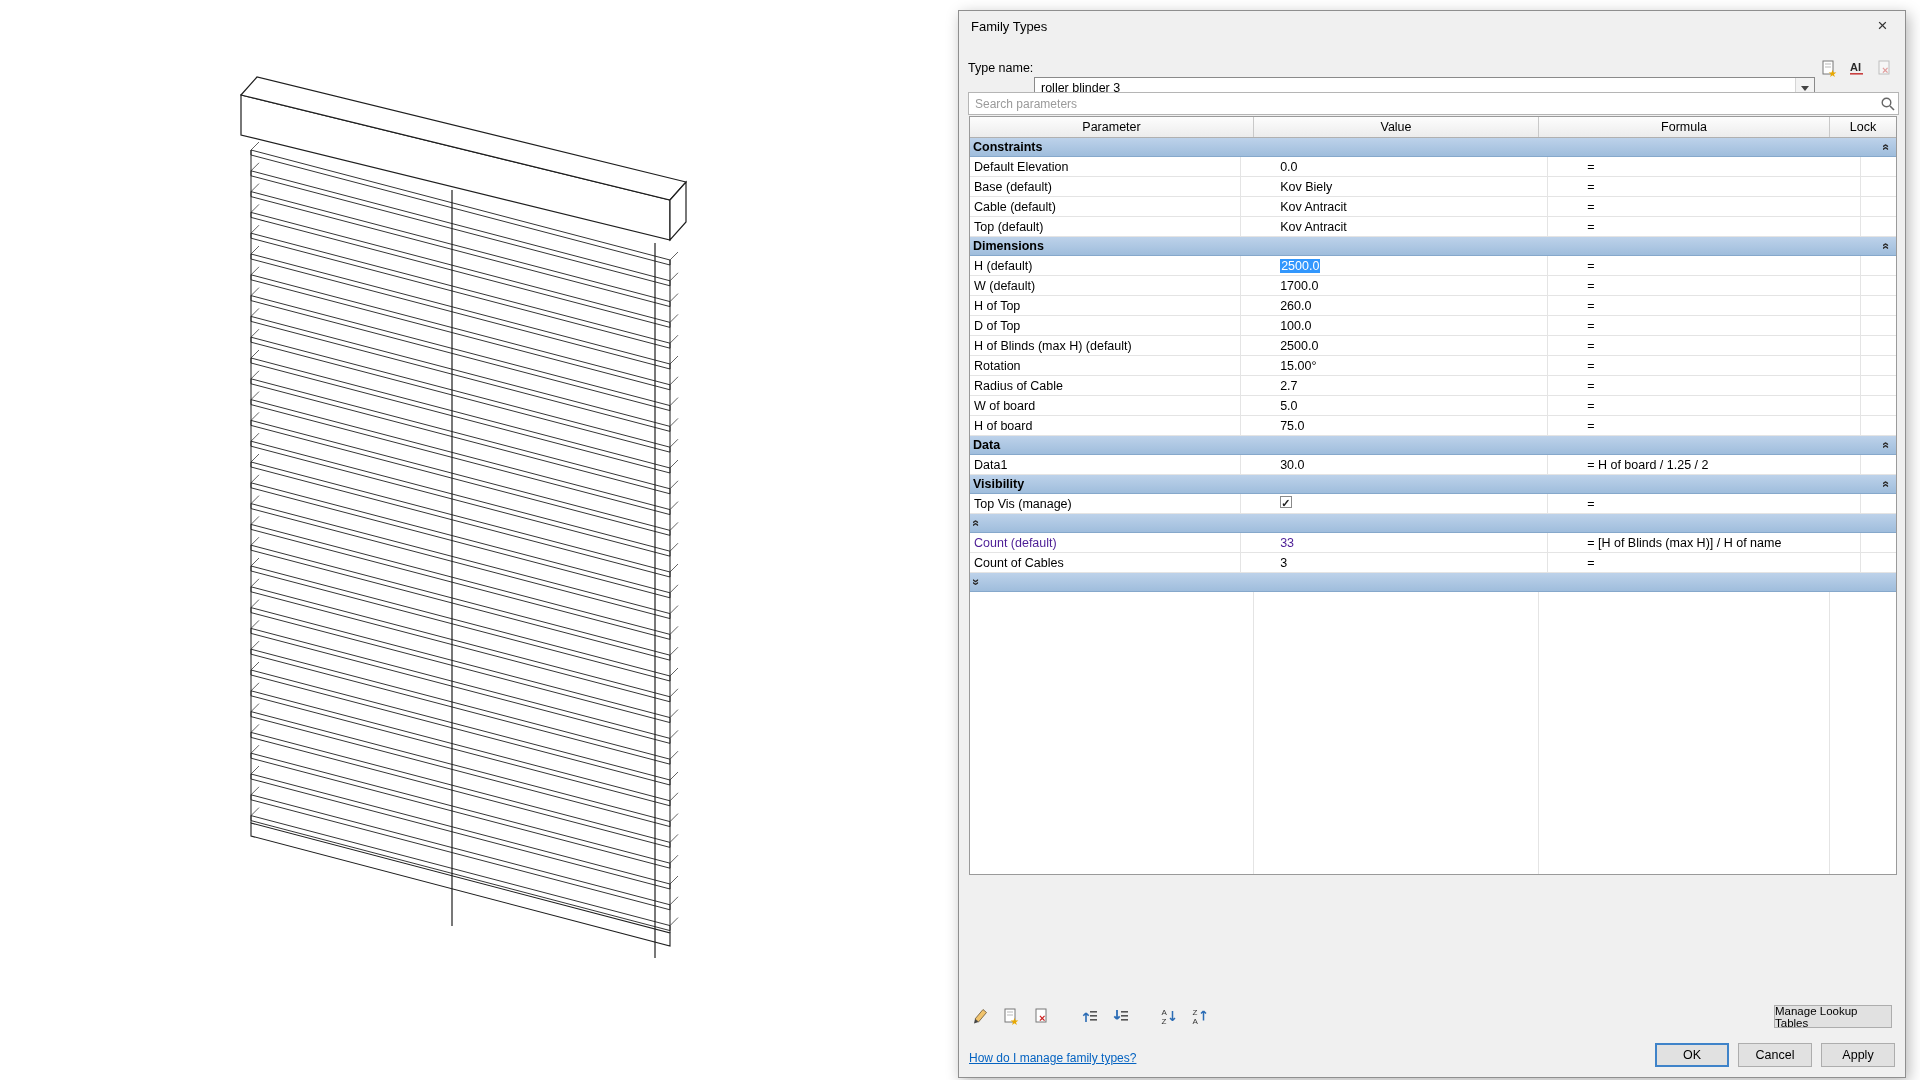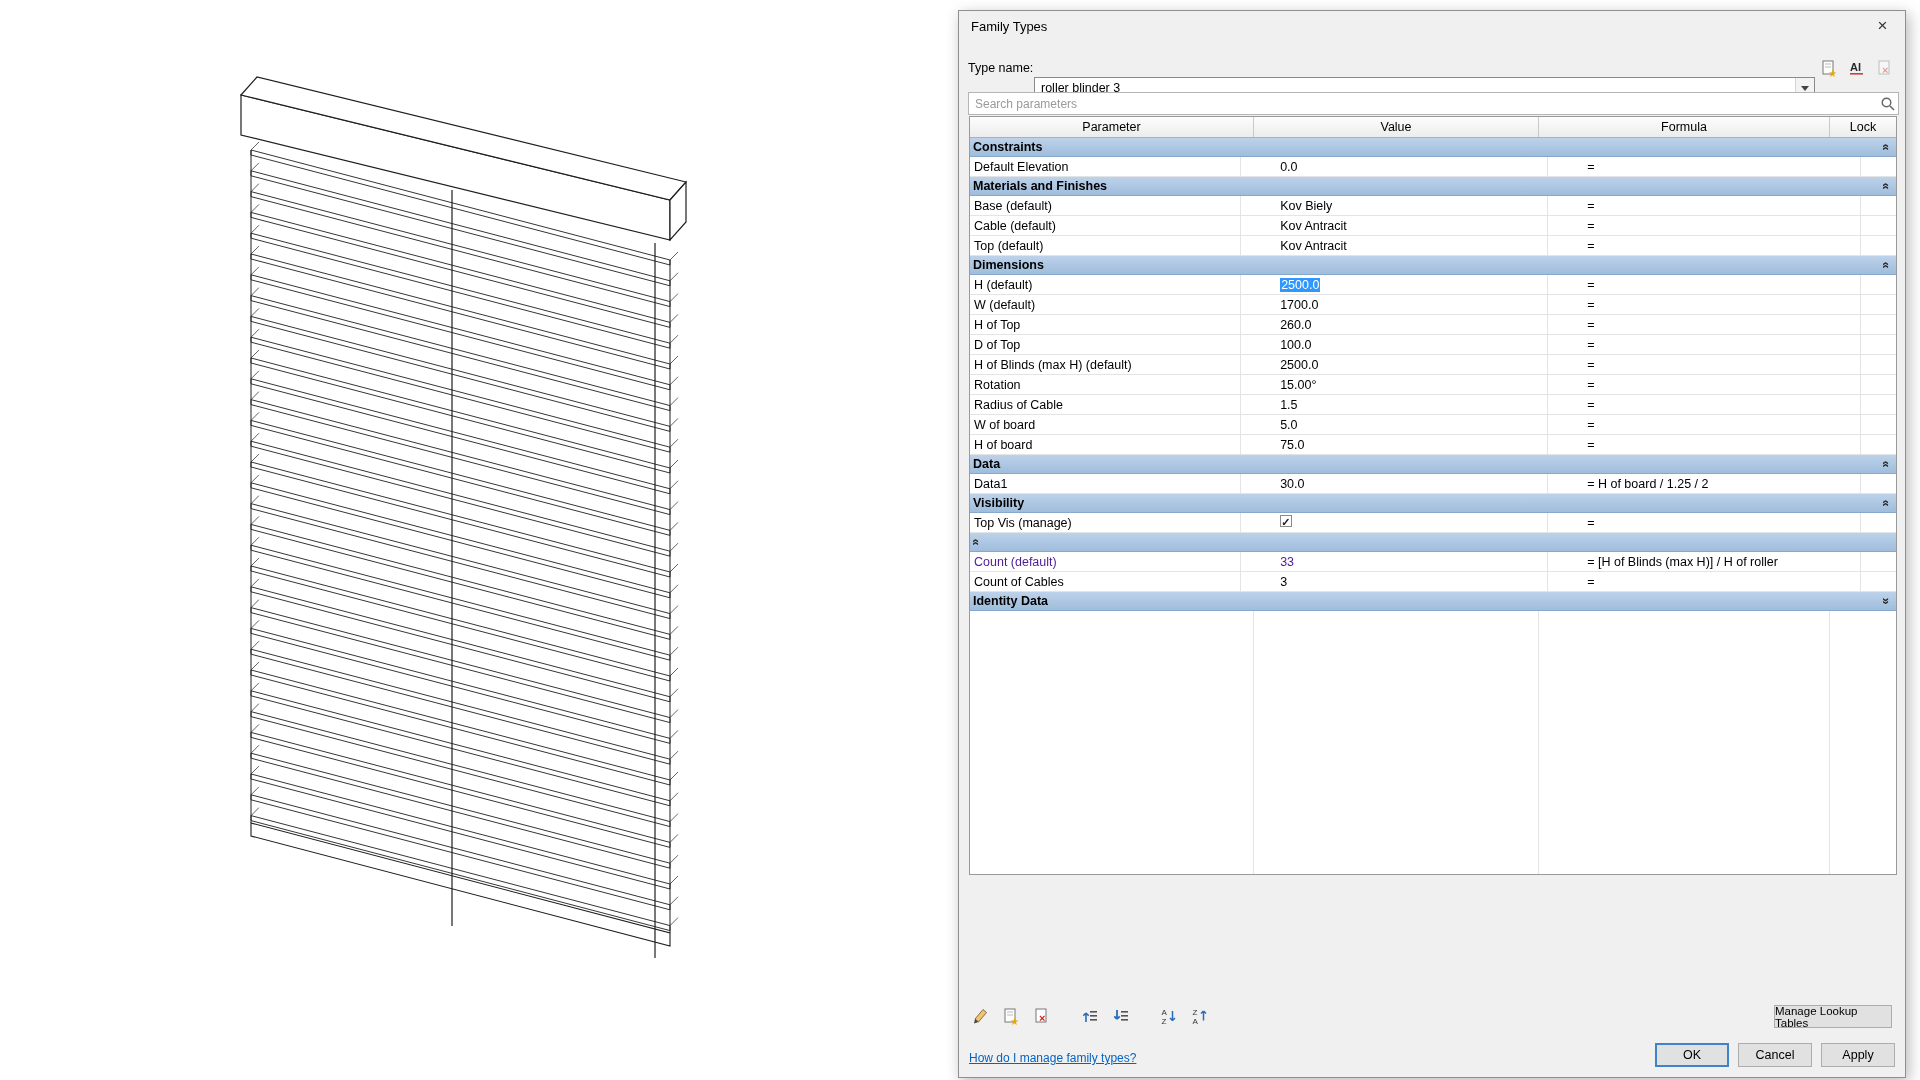--- a/index.html
+++ b/index.html
@@ -255,24 +255,20 @@
             <span class="chev">«</span>
           </div>
           <div class="row">
             <div class="cell c1">Default Elevation</div>
             <div class="cell c2">0.0</div>
             <div class="cell c3">=</div>
             <div class="cell c4">
               <span class="cb"></span>
             </div>
           </div>
-          <div class="sec">
-            <span class="lbl">Materials and Finishes</span>
-            <span class="chev">«</span>
-          </div>
           <div class="row">
             <div class="cell c1">Base (default)</div>
             <div class="cell c2">Kov Biely</div>
             <div class="cell c3">=</div>
             <div class="cell c4"></div>
           </div>
           <div class="row">
             <div class="cell c1">Cable (default)</div>
             <div class="cell c2">Kov Antracit</div>
             <div class="cell c3">=</div>
@@ -331,21 +327,21 @@
           <div class="row">
             <div class="cell c1">Rotation</div>
             <div class="cell c2">15.00°</div>
             <div class="cell c3">=</div>
             <div class="cell c4">
               <span class="cb"></span>
             </div>
           </div>
           <div class="row">
             <div class="cell c1">Radius of Cable</div>
-            <div class="cell c2">1.5</div>
+            <div class="cell c2">2.7</div>
             <div class="cell c3">=</div>
             <div class="cell c4">
               <span class="cb"></span>
             </div>
           </div>
           <div class="row">
             <div class="cell c1">W of board</div>
             <div class="cell c2">5.0</div>
             <div class="cell c3">=</div>
             <div class="cell c4">
@@ -381,35 +377,34 @@
             <div class="cell c2"><span class="cb checked"></span></div>
             <div class="cell c3">=</div>
             <div class="cell c4"></div>
           </div>
           <div class="sec">
             <span class="chev">«</span>
           </div>
           <div class="row">
             <div class="cell c1 dis">Count (default)</div>
             <div class="cell c2 dis">33</div>
-            <div class="cell c3">= [H of Blinds (max H)] / H of roller</div>
+            <div class="cell c3">= [H of Blinds (max H)] / H of name</div>
             <div class="cell c4">
               <span class="cb"></span>
             </div>
           </div>
           <div class="row">
             <div class="cell c1">Count of Cables</div>
             <div class="cell c2">3</div>
             <div class="cell c3">=</div>
             <div class="cell c4">
               <span class="cb"></span>
             </div>
           </div>
           <div class="sec">
-            <span class="lbl">Identity Data</span>
             <span class="chev">»</span>
           </div>
         </div>
       <div class="filler">
         <div class="c1"></div>
           <div class="c2"></div>
           <div class="c3"></div>
           <div class="c4"></div>
       </div>
     </div>

